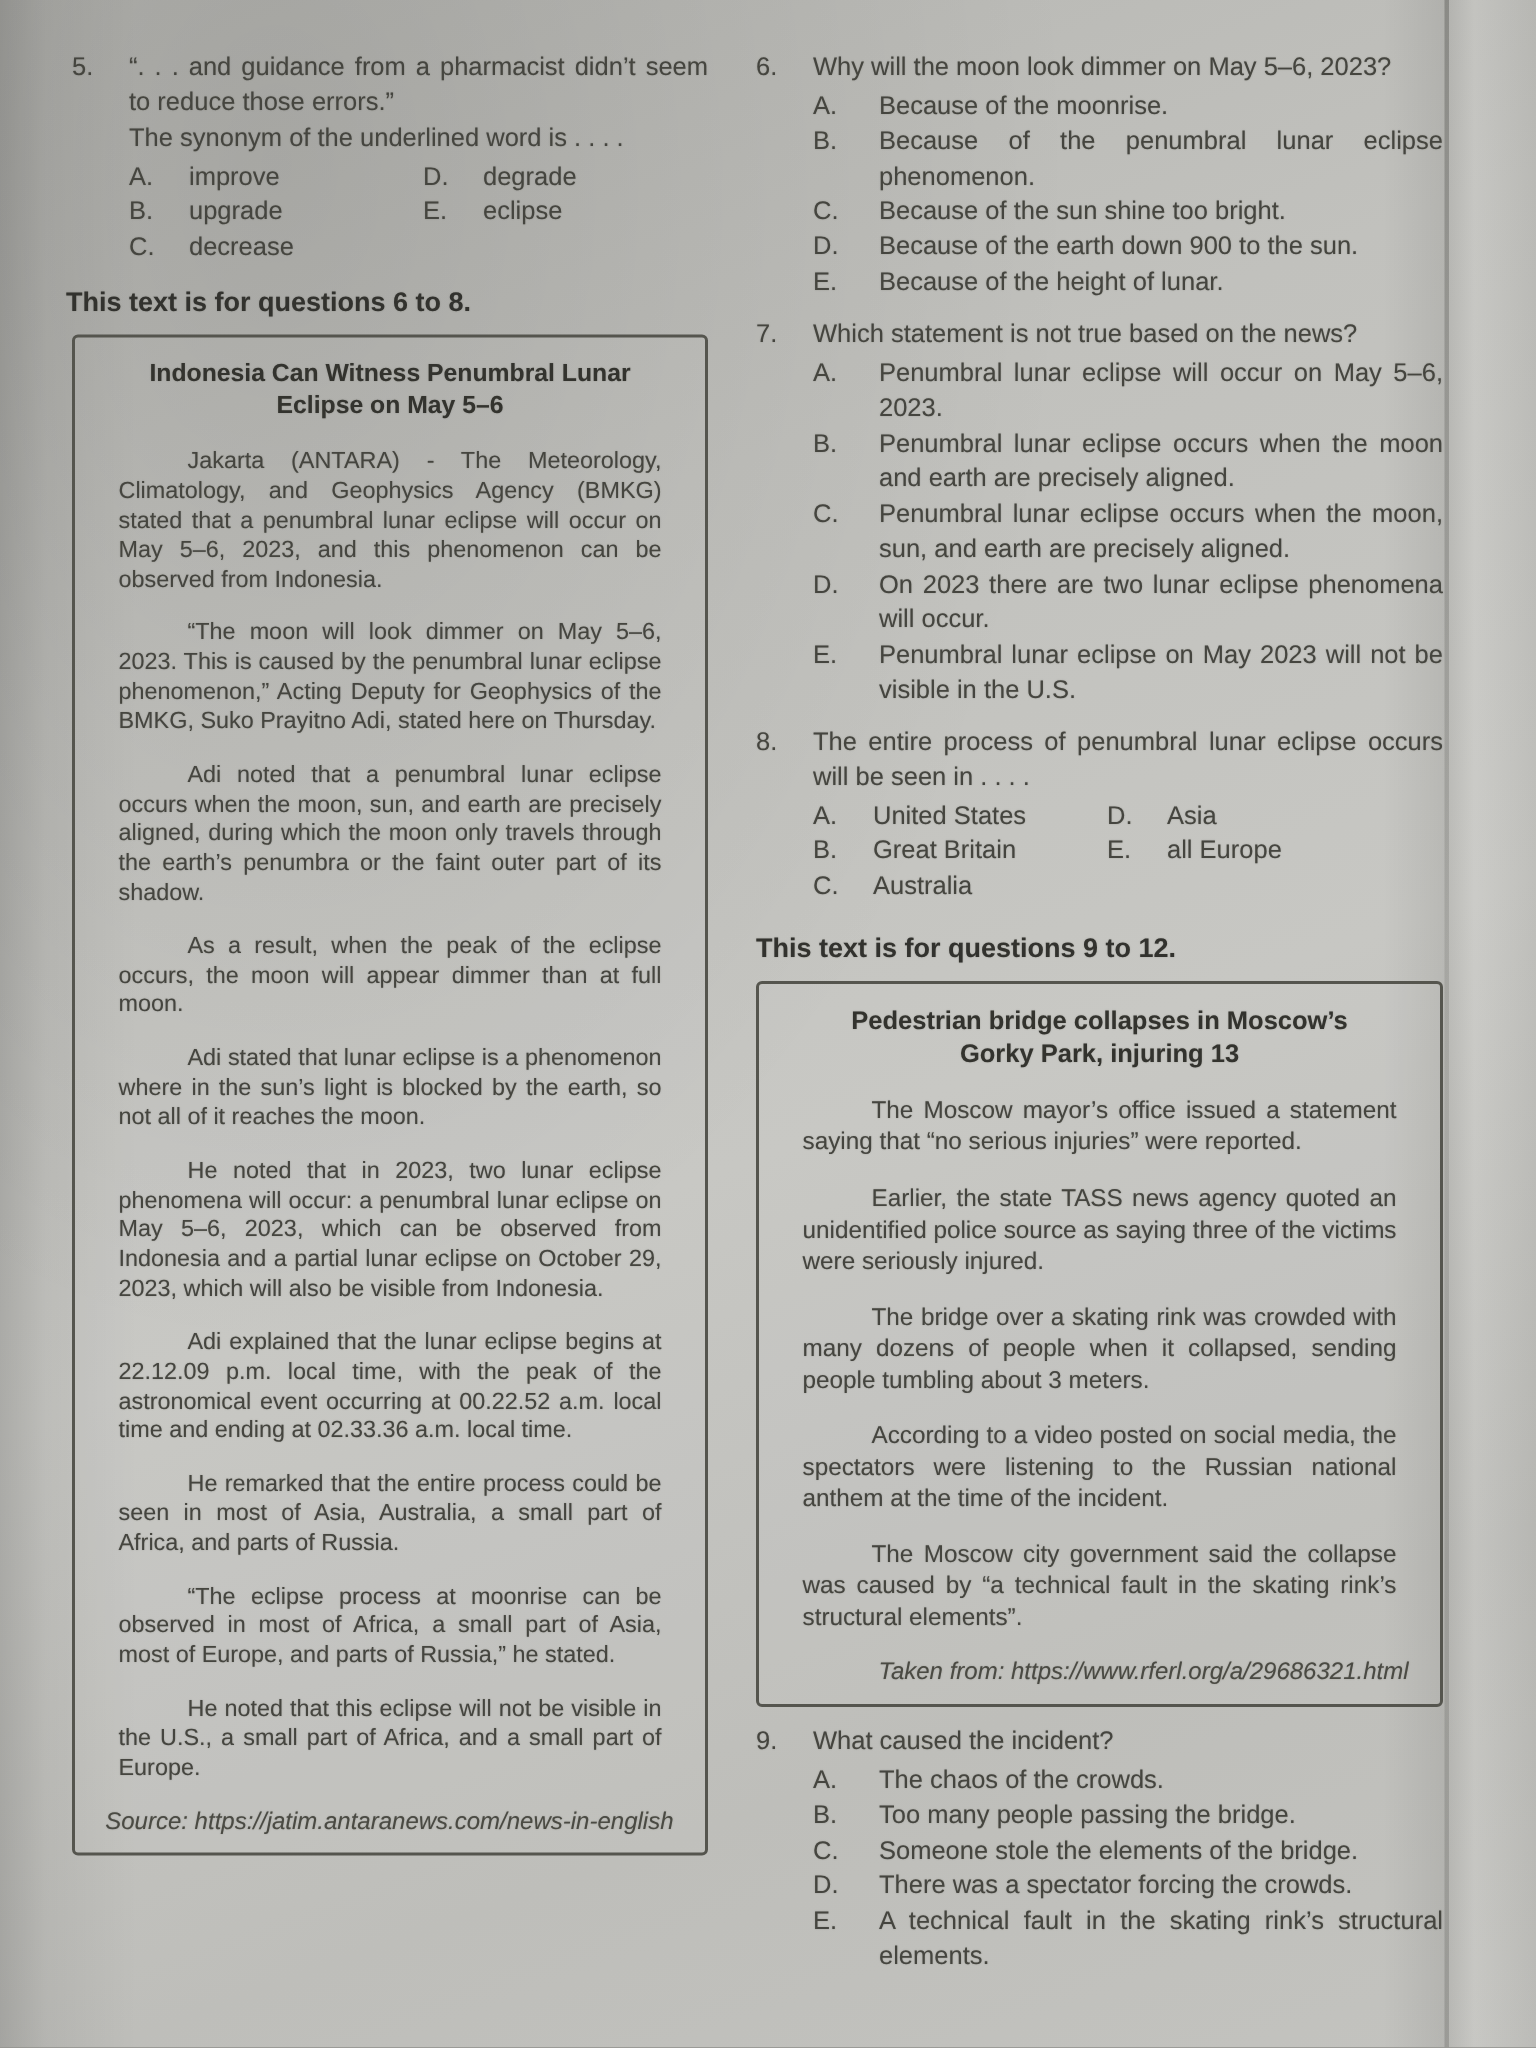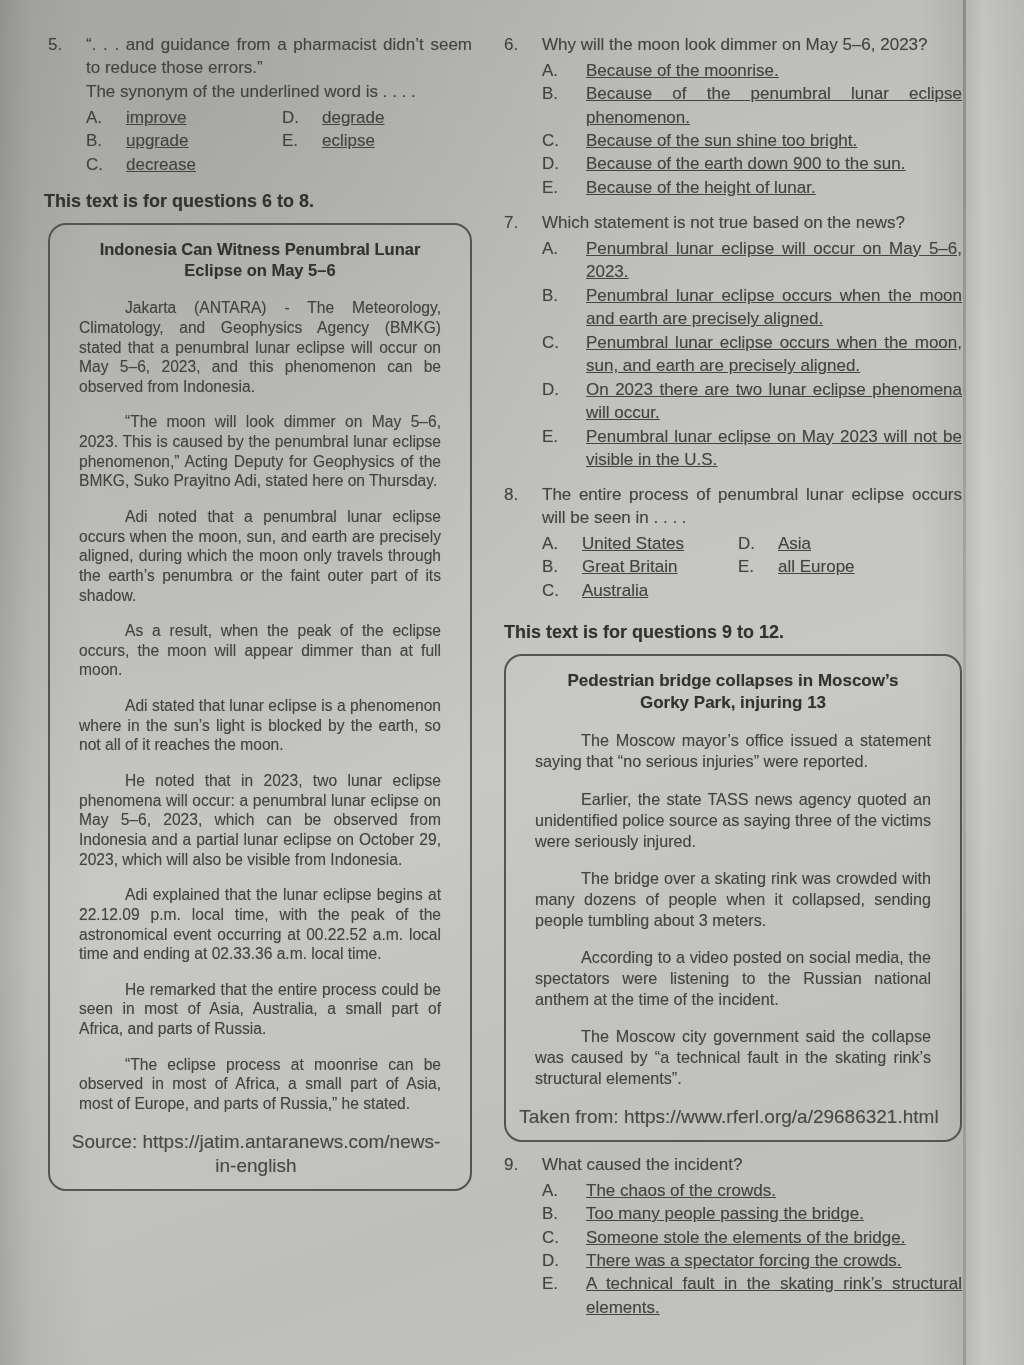--- a/index.html
+++ b/index.html
@@ -25,42 +25,42 @@
     position:absolute; inset:0;
     display:grid; grid-template-columns:424px 458px; column-gap:32px;
     padding:34px 28px 0 48px;
   }
   .q { display:flex; margin-bottom:13px; }
   .qnum { width:38px; flex:none; font-size:17px; line-height:1.33; }
   .qbody { flex:1; min-width:0; }
   .qtext { margin:0 0 2px 0; font-size:17px; line-height:1.33; text-align:justify; }
   .opt { display:flex; font-size:17px; line-height:1.38; }
   .ol { width:44px; flex:none; }
-  .ot { flex:1; min-width:0; text-align:justify;text-decoration:underline; }
+  .ot { flex:1; min-width:0; text-align:justify; }
   .opts-grid { display:grid; grid-template-columns:196px 1fr; }
   .opts-grid .ol { width:40px; }
   .sect { font-weight:bold; font-size:18px; line-height:1.25; color:#32322e; margin:14px 0 10px -4px; }
   .sect.right { margin-left:0; margin-top:19px; }
   .pbox {
-    border:2px solid #55554e; border-radius:18px;
+    border:2px solid #55554e; border-radius:4px;
     padding:12px 13px 10px 13px;
     margin-top:4px;
     background:rgba(255,255,255,.03);
   }
   .ptitle {
     text-align:center; font-weight:bold; color:#33332e;
     font-size:16.5px; line-height:1.32;
     margin:2px 26px 8px 26px;
   }
   .ppara { margin:16px; text-indent:46px; text-align:justify; font-size:15.6px; line-height:1.26; }
   .pbox2 .ppara { font-size:16.2px; line-height:1.3; }
   .pbox2 .ptitle { font-size:17px; }
   .psource {
-    text-align:center; color:#4a4a43;
-    font-size:19px; line-height:1.3; margin-top:5px; padding-right:8px;
+    text-align:right; font-style:italic; color:#4a4a43;
+    font-size:16px; line-height:1.3; margin-top:5px; padding-right:8px;
   }
   .u { text-underline-offset:3px; }
 </style>
 </head>
 <body>
 
 <div class="photo">
   <div class="crease"></div>
   <div class="columns">
 
@@ -102,20 +102,21 @@
         <div class="ptitle">Indonesia Can Witness Penumbral Lunar Eclipse on May 5–6</div>
         <p class="ppara">Jakarta (ANTARA) - The Meteorology, Climatology, and Geophysics Agency (BMKG) stated that a penumbral lunar eclipse will occur on May 5–6, 2023, and this phenomenon can be observed from Indonesia.</p>
         <p class="ppara">“The moon will look dimmer on May 5–6, 2023. This is caused by the penumbral lunar eclipse phenomenon,” Acting Deputy for Geophysics of the BMKG, Suko Prayitno Adi, stated here on Thursday.</p>
         <p class="ppara">Adi noted that a penumbral lunar eclipse occurs when the moon, sun, and earth are precisely aligned, during which the moon only travels through the earth’s penumbra or the faint outer part of its shadow.</p>
         <p class="ppara">As a result, when the peak of the eclipse occurs, the moon will appear dimmer than at full moon.</p>
         <p class="ppara">Adi stated that lunar eclipse is a phenomenon where in the sun’s light is blocked by the earth, so not all of it reaches the moon.</p>
         <p class="ppara">He noted that in 2023, two lunar eclipse phenomena will occur: a penumbral lunar eclipse on May 5–6, 2023, which can be observed from Indonesia and a partial lunar eclipse on October 29, 2023, which will also be visible from Indonesia.</p>
         <p class="ppara">Adi explained that the lunar eclipse begins at 22.12.09 p.m. local time, with the peak of the astronomical event occurring at 00.22.52 a.m. local time and ending at 02.33.36 a.m. local time.</p>
         <p class="ppara">He remarked that the entire process could be seen in most of Asia, Australia, a small part of Africa, and parts of Russia.</p>
         <p class="ppara">“The eclipse process at moonrise can be observed in most of Africa, a small part of Asia, most of Europe, and parts of Russia,” he stated.</p>
+        <p class="ppara">He noted that this eclipse will not be visible in the U.S., a small part of Africa, and a small part of Europe.</p>
         <div class="psource">Source: https://jatim.antaranews.com/news-in-english</div>
       </div>
     </div>
 
     <div class="col">
 
       <div class="q">
         <div class="qnum">6.</div>
         <div class="qbody">
           <p class="qtext">Why will the moon look dimmer on May 5–6, 2023?</p>

